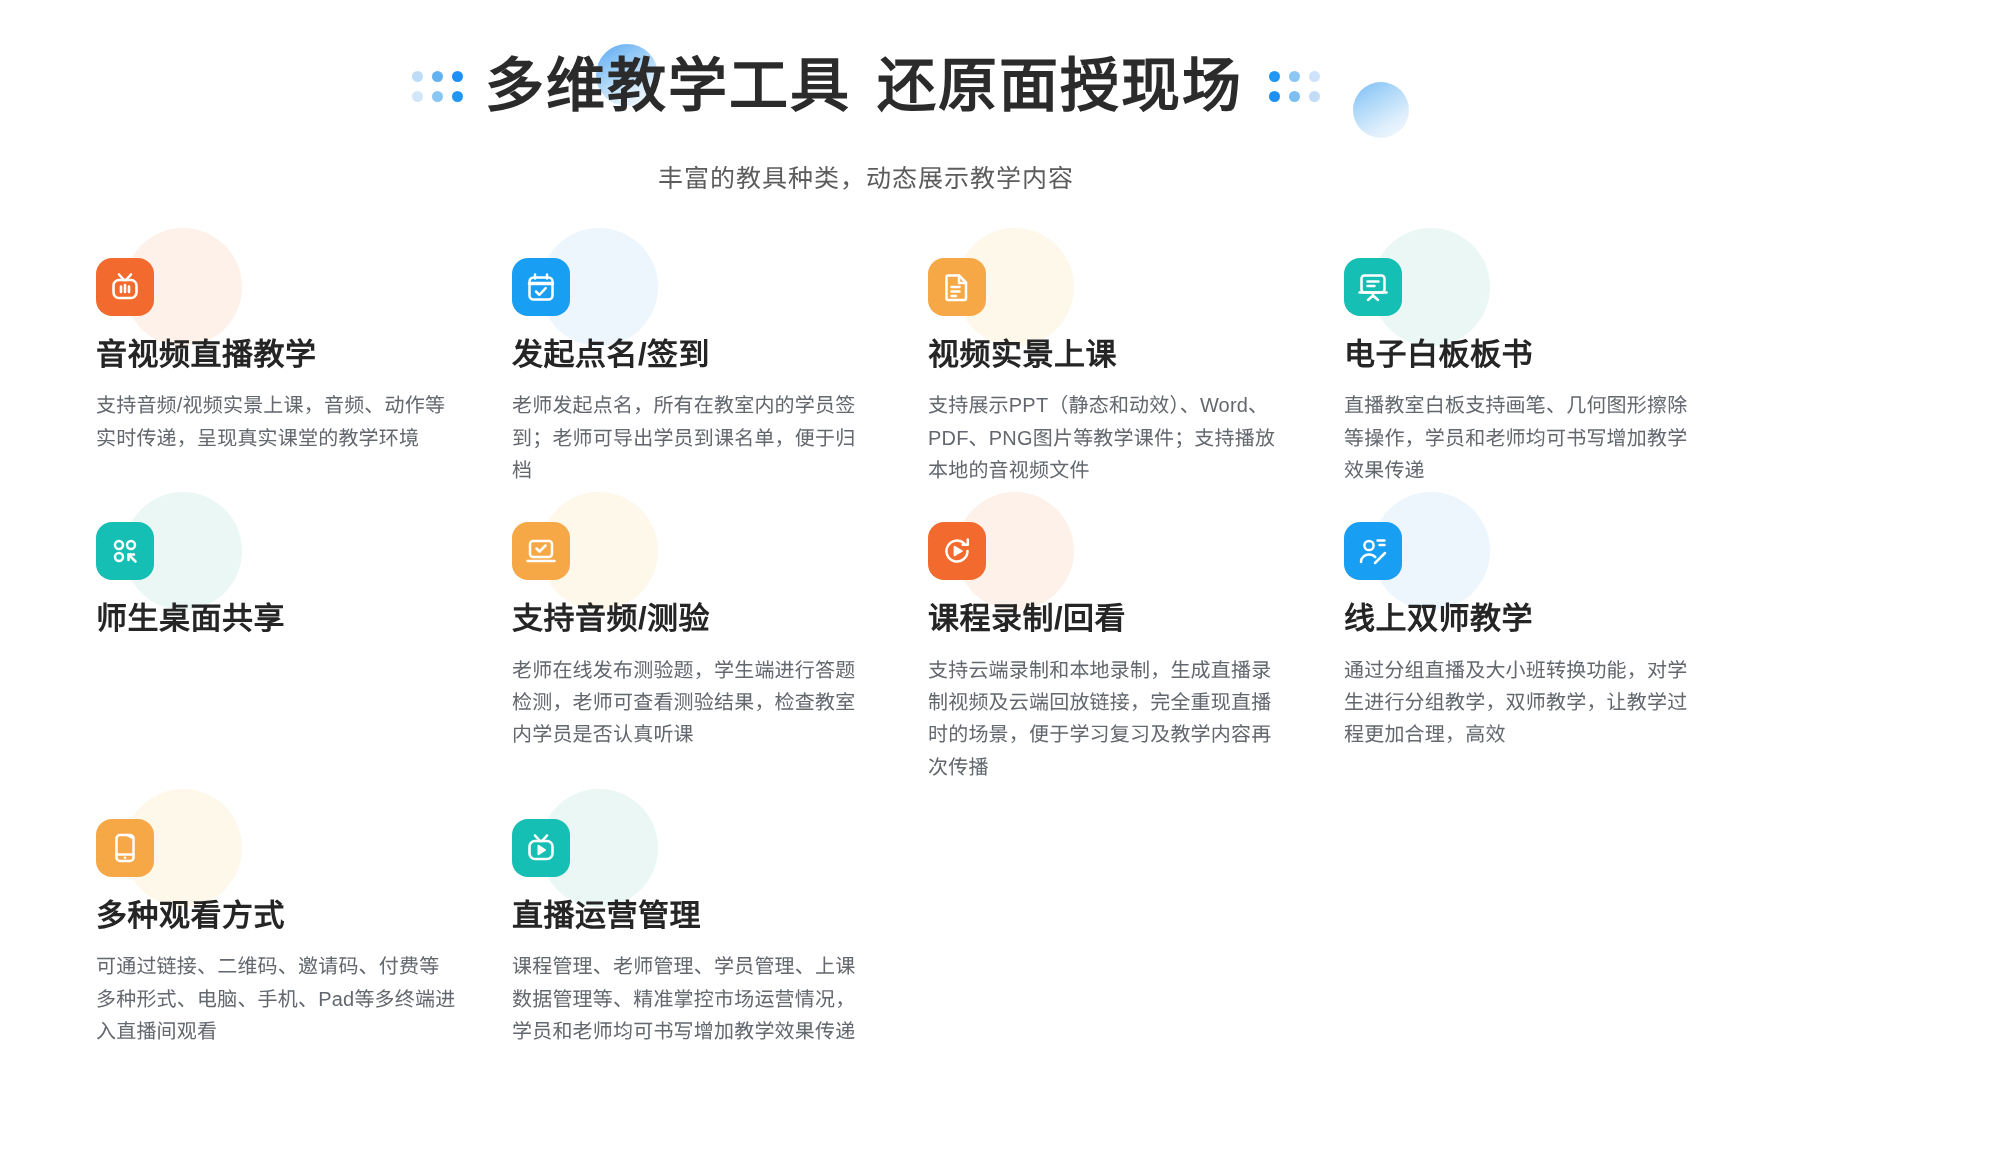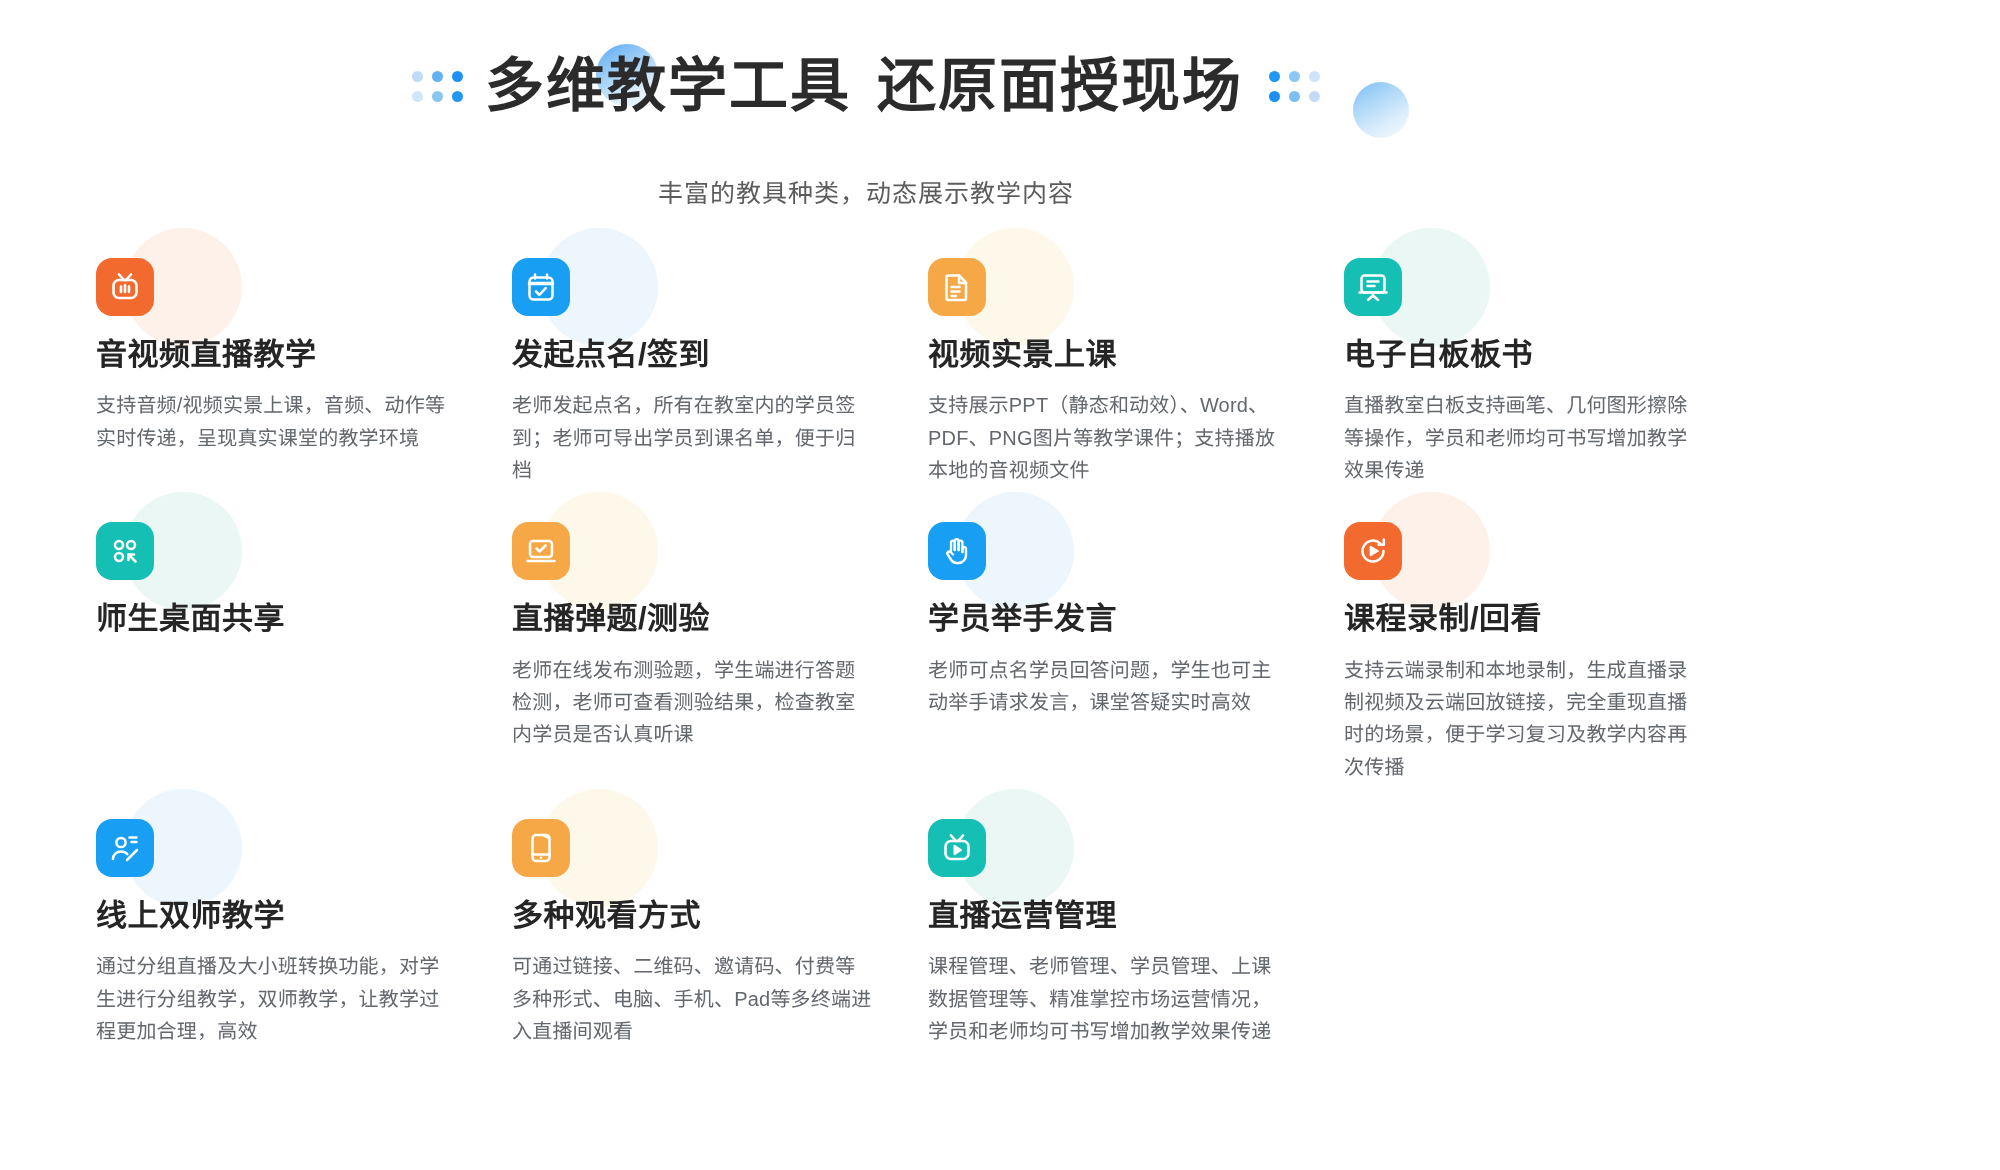--- a/index.html
+++ b/index.html
@@ -94,21 +94,21 @@
     left: 596px; top: 18px;
     background: linear-gradient(150deg, #5aa8f2 0%, #9ccef7 38%, #ddeefc 72%, #f3f9fe 100%);
   }
   .sphere.right {
     width: 56px; height: 56px;
     left: 1353px; top: 56px;
     background: linear-gradient(150deg, #7dbdf5 0%, #aed8f8 35%, #ddeefc 70%, #f6fafe 100%);
   }
 
   .subtitle {
-    margin-top: 27px;
+    margin-top: 12px;
     font-size: 25px;
     color: #5c5c5c;
     letter-spacing: 1px;
   }
 
   
   .grid {
     position: absolute;
     top: 258px;
     left: 96px;
@@ -276,37 +276,24 @@
 
     <div class="card">
       <span class="blob" style="background:#FDF8E9"></span>
       <div class="icon" style="background:#F7A846">
         <svg width="34" height="34" viewBox="0 0 34 34" fill="none" stroke="#fff" stroke-width="2.5" stroke-linecap="round" stroke-linejoin="round">
           <rect x="6" y="7" width="22" height="16" rx="3"></rect>
           <path d="M12.5 14.5l3 3 6-6"></path>
           <path d="M3.5 27h27"></path>
         </svg>
       </div>
-      <div class="card-title">直播弹题/测验</div>
+      <div class="card-title">支持音频/测验</div>
       <div class="card-desc">老师在线发布测验题，学生端进行答题检测，老师可查看测验结果，检查教室内学员是否认真听课</div>
     </div>
 
-    <div class="card">
-      <span class="blob" style="background:#EDF6FD"></span>
-      <div class="icon" style="background:#189EF3">
-        <svg width="34" height="34" viewBox="0 0 34 34" fill="none" stroke="#fff" stroke-width="2.4" stroke-linecap="round" stroke-linejoin="round">
-          <path d="M11 17V8.5a1.9 1.9 0 0 1 3.8 0V16"></path>
-          <path d="M14.8 16V7a1.9 1.9 0 0 1 3.8 0v9"></path>
-          <path d="M18.6 16V8.5a1.9 1.9 0 0 1 3.8 0V18"></path>
-          <path d="M22.4 18v-3.2a1.8 1.8 0 0 1 3.6 0V21c0 4.4-3.3 8-7.6 8h-1.6c-2.4 0-4.3-1.1-5.6-3L7.6 20.4a1.9 1.9 0 0 1 2.9-2.4L13 20.5"></path>
-        </svg>
-      </div>
-      <div class="card-title">学员举手发言</div>
-      <div class="card-desc">老师可点名学员回答问题，学生也可主动举手请求发言，课堂答疑实时高效</div>
-    </div>
 
 
     <div class="card">
       <span class="blob" style="background:#FDF1EA"></span>
       <div class="icon" style="background:#F26A2E">
         <svg width="34" height="34" viewBox="0 0 34 34" fill="none" stroke="#fff" stroke-width="2.5" stroke-linecap="round" stroke-linejoin="round">
           <path d="M27.5 17a10.5 10.5 0 1 1-3.3-7.6"></path>
           <path d="M27.8 5.5v5.2h-5.2"></path>
           <path d="M14.6 12.8l7.2 4.2-7.2 4.2z" fill="#fff" stroke-width="2"></path>
         </svg>

